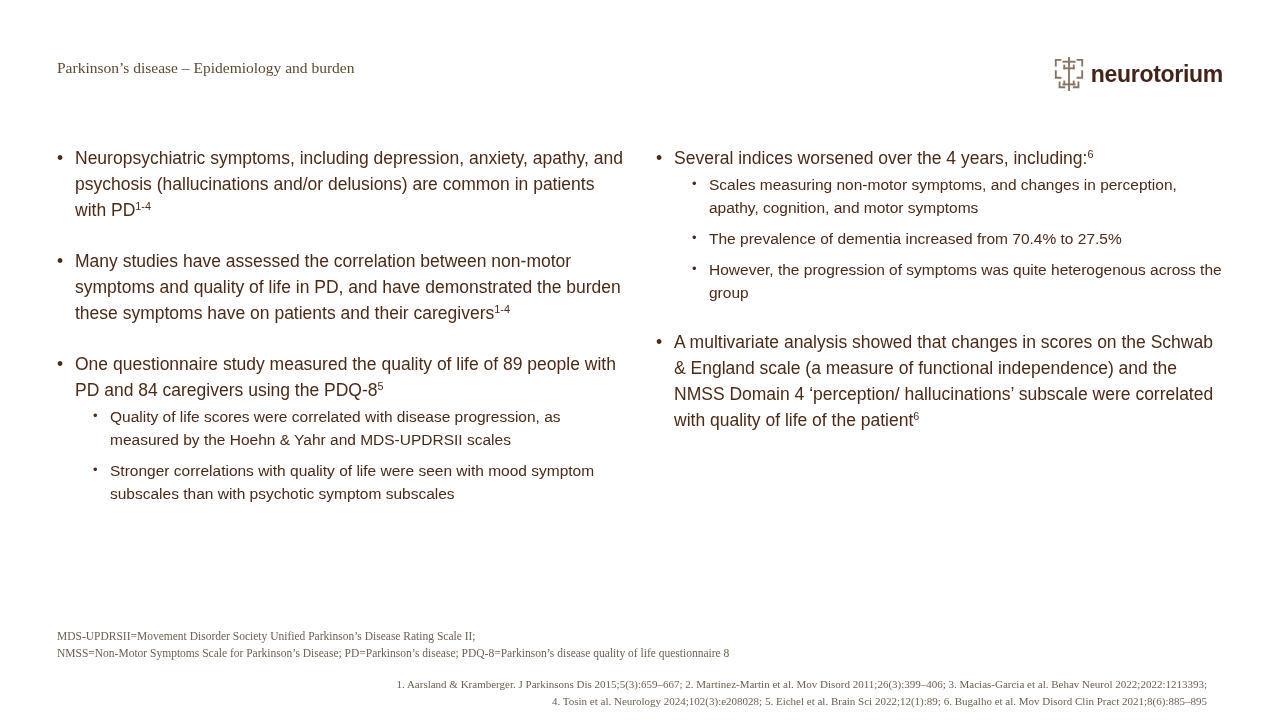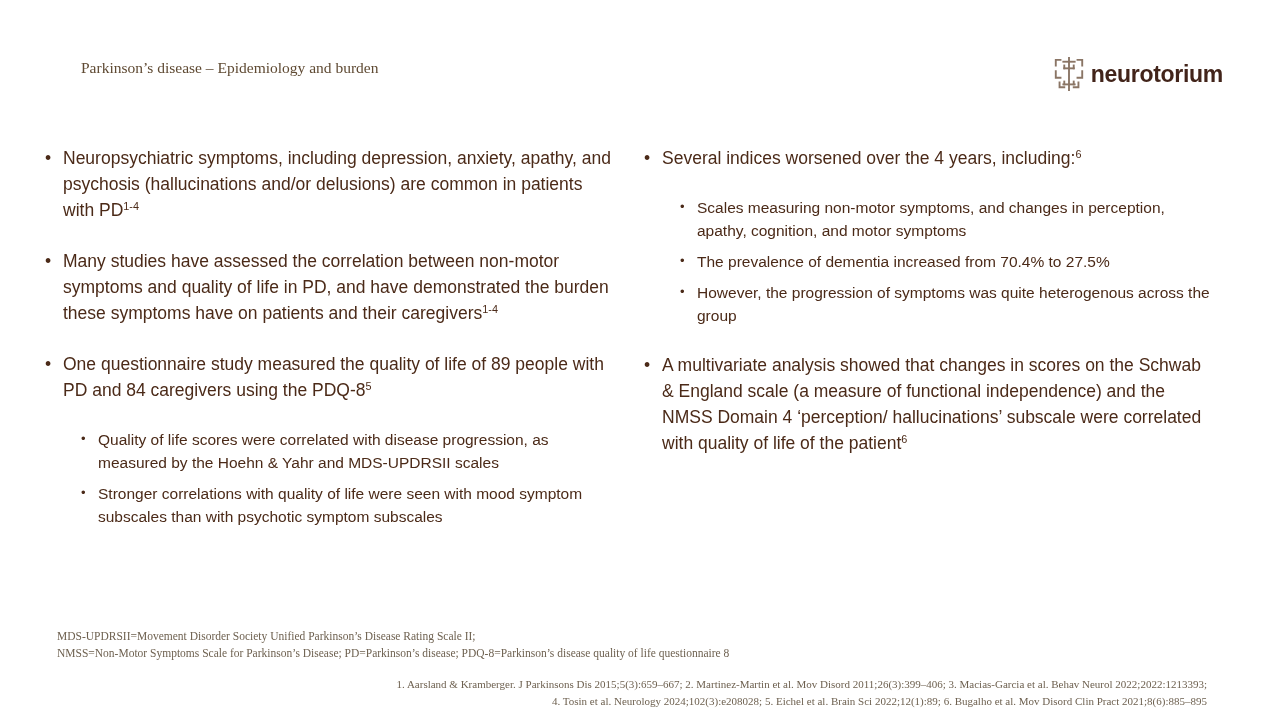--- a/index.html
+++ b/index.html
@@ -13,21 +13,20 @@
   }
 
   
   .eyebrow {
     position: absolute;
     left: 57px;
     top: 59px;
     font-family: "Liberation Serif", serif;
     font-size: 15.5px;
     color: #5f4a33;
-    margin-left: 24px;
   }
   .page-title {
     position: absolute;
     left: 57px;
     top: 84px;
     font-size: 27px;
     font-weight: bold;
     color: #3d2314;
     letter-spacing: -0.2px;
   }
@@ -44,21 +43,21 @@
   .logo-text {
     font-size: 23px;
     font-weight: 600;
     letter-spacing: -0.3px;
     color: #42241a;
   }
 
   
   .columns {
     position: absolute;
-    left: 45px;
+    left: 57px;
     top: 145px;
     width: 1168px;
     display: flex;
     gap: 30px;
   }
   .col { width: 569px; }
 
   ul.bullets, ul.subbullets { list-style: none; margin: 0; padding: 0; }
   ul.bullets > li {
     position: relative;
@@ -68,21 +67,21 @@
     color: #4b2a18;
     margin-bottom: 25px;
   }
   ul.bullets > li::before {
     content: "\2022";
     position: absolute;
     left: 0;
     top: 0;
     color: #4b2a18;
   }
-  ul.subbullets { margin-top: 25px; margin-left: 18px; }
+  ul.subbullets { margin-top: 2px; margin-left: 18px; }
   ul.subbullets > li {
     position: relative;
     padding-left: 17px;
     font-size: 15.5px;
     line-height: 23px;
     color: #4b2a18;
     margin-bottom: 8px;
   }
   ul.subbullets > li::before {
     content: "\2022";

